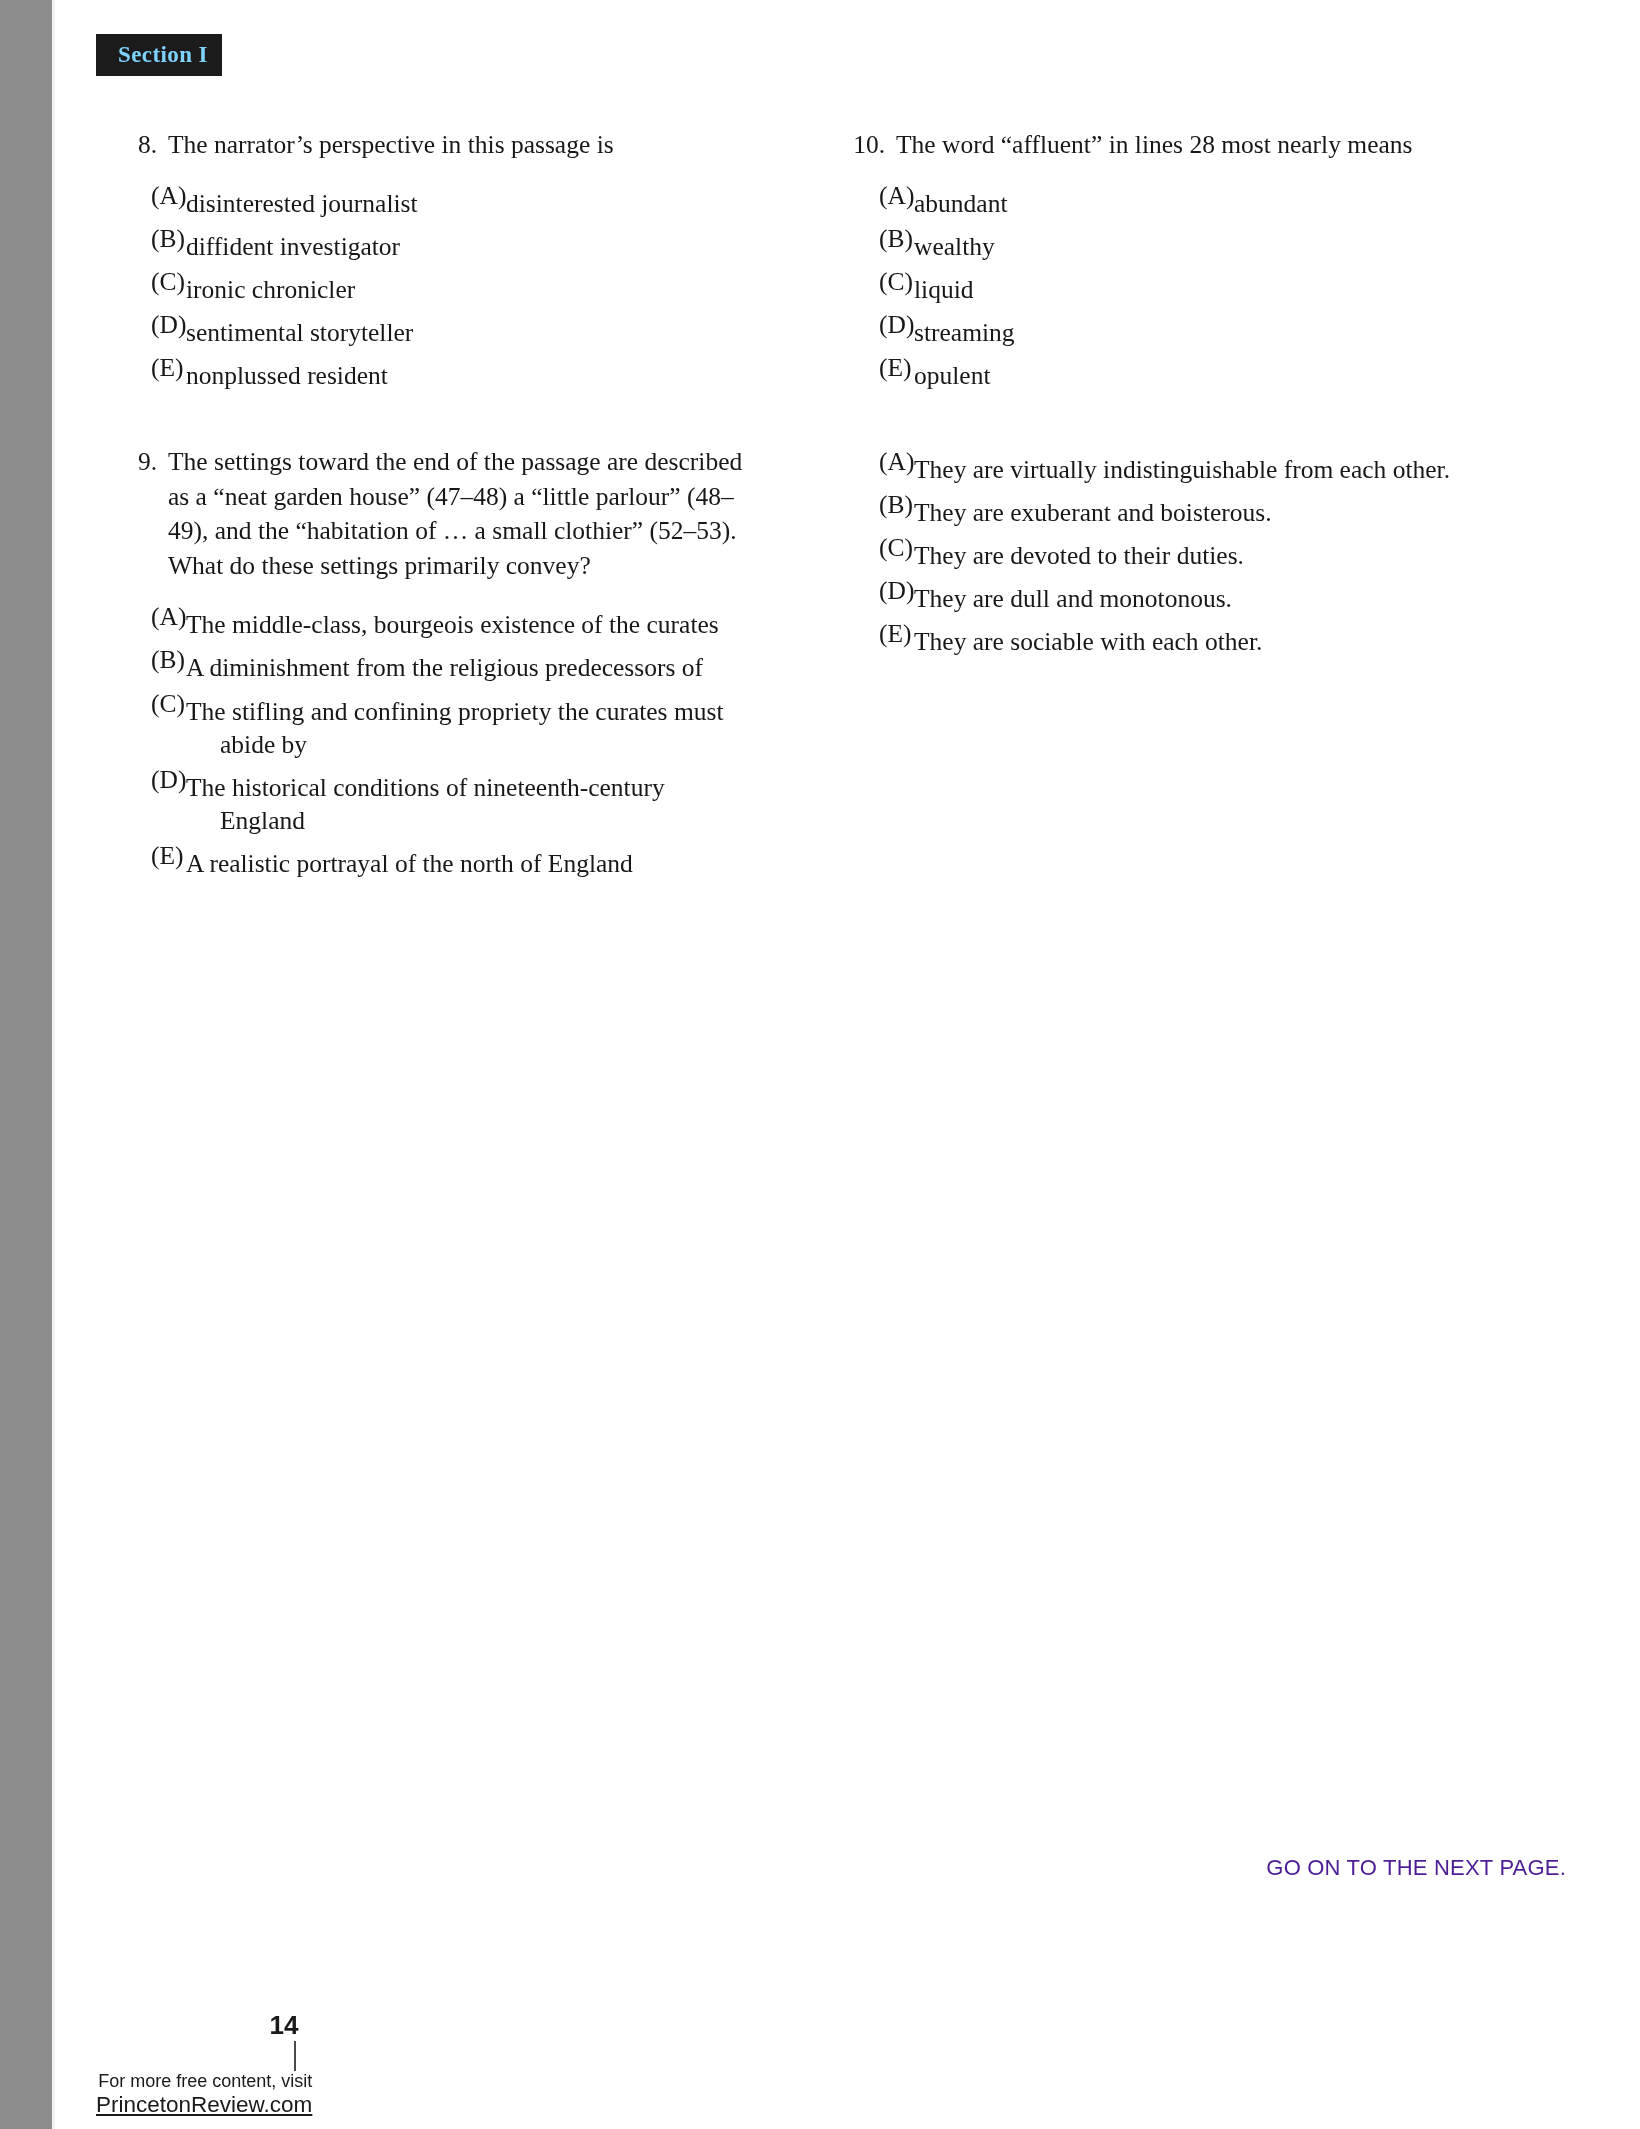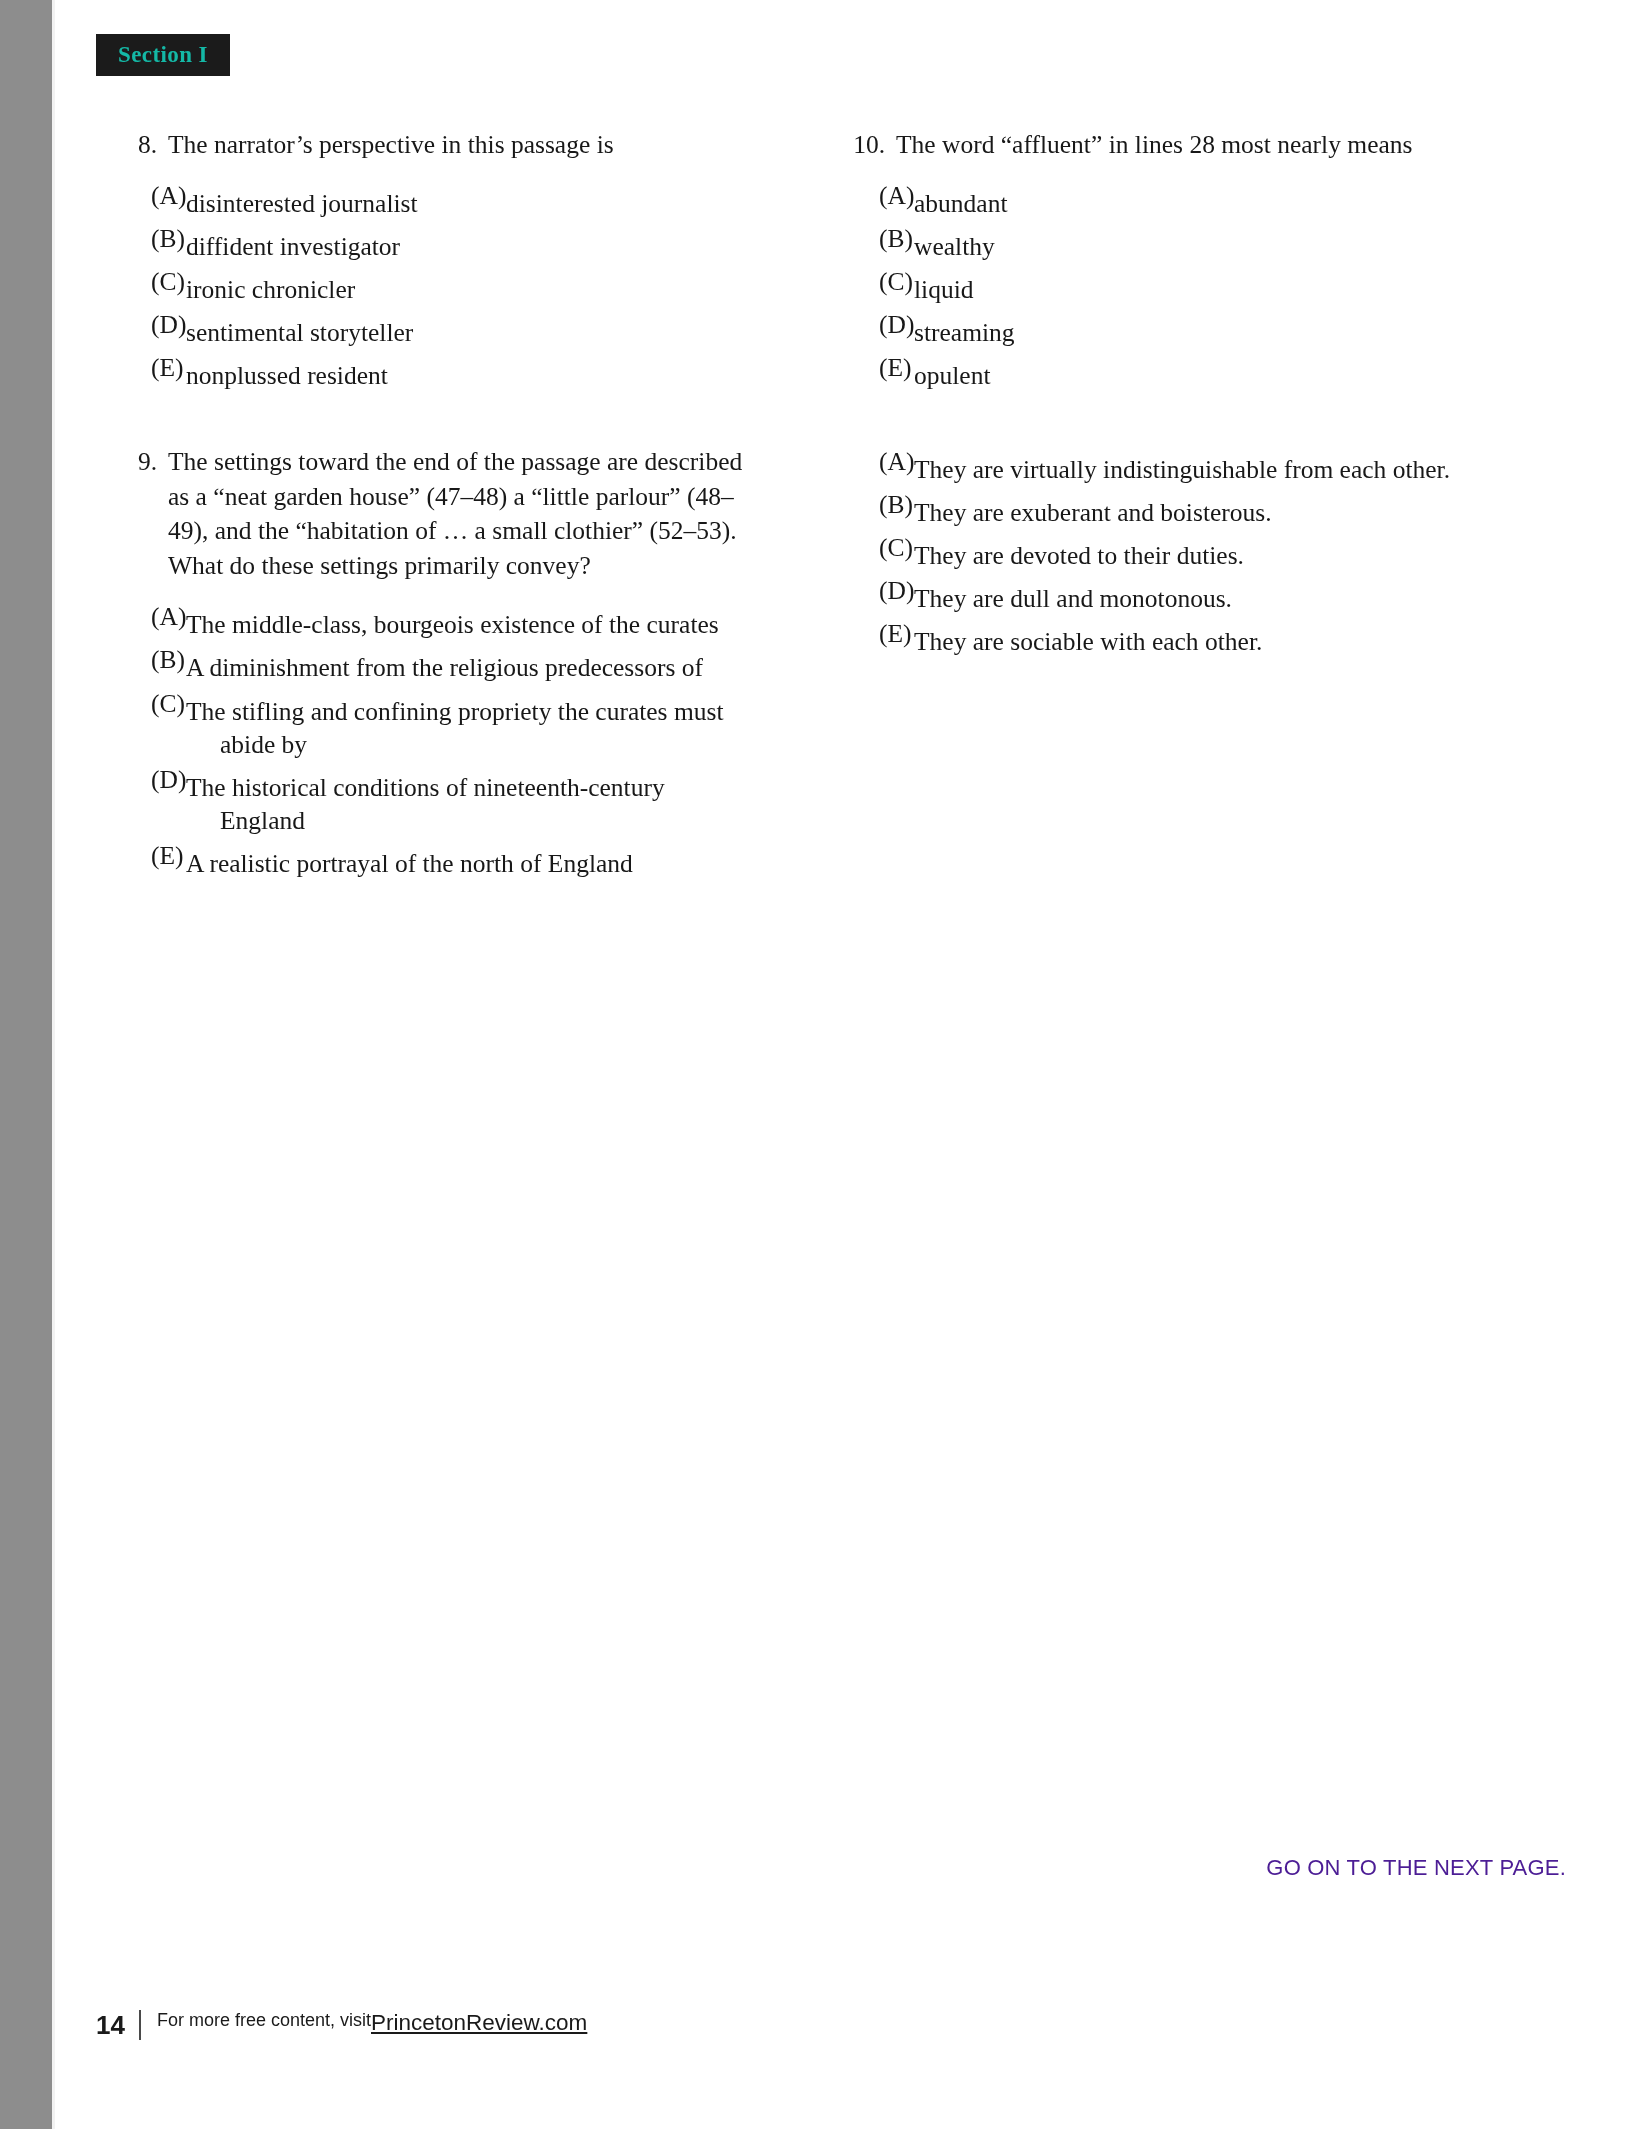--- a/index.html
+++ b/index.html
@@ -32,26 +32,26 @@
     height: 2129px;
     background: #f2f2f2;
   }
 
   
   .section-badge {
     position: absolute;
     left: 96px;
     top: 34px;
     background: #1b1b1b;
-    color: #14b8a6;
+    color: #7dd3fc;
     font-family: "Liberation Serif", "DejaVu Serif", serif;
     font-weight: bold;
     font-size: 23px;
     letter-spacing: 0.4px;
-    padding: 9px 22px 10px 22px;
+    padding: 9px 14px 10px 22px;
     line-height: 1;
   }
 
   
   .page {
     position: absolute;
     left: 0;
     top: 0;
     width: 1640px;
     height: 2129px;
@@ -134,22 +134,22 @@
     letter-spacing: 0.2px;
     color: #4c1d95;
   }
 
   
   .footer {
     position: absolute;
     left: 96px;
     top: 2010px;
     display: flex;
-    flex-direction: row;
-    align-items: flex-start;
+    flex-direction: column;
+    align-items: flex-end;
     font-family: "Liberation Sans", "DejaVu Sans", sans-serif;
     color: #1a1a1a;
   }
   .footer-page {
     font-size: 26px;
     font-weight: bold;
     margin-right: 14px;
   }
   .footer-rule {
     width: 2px;

